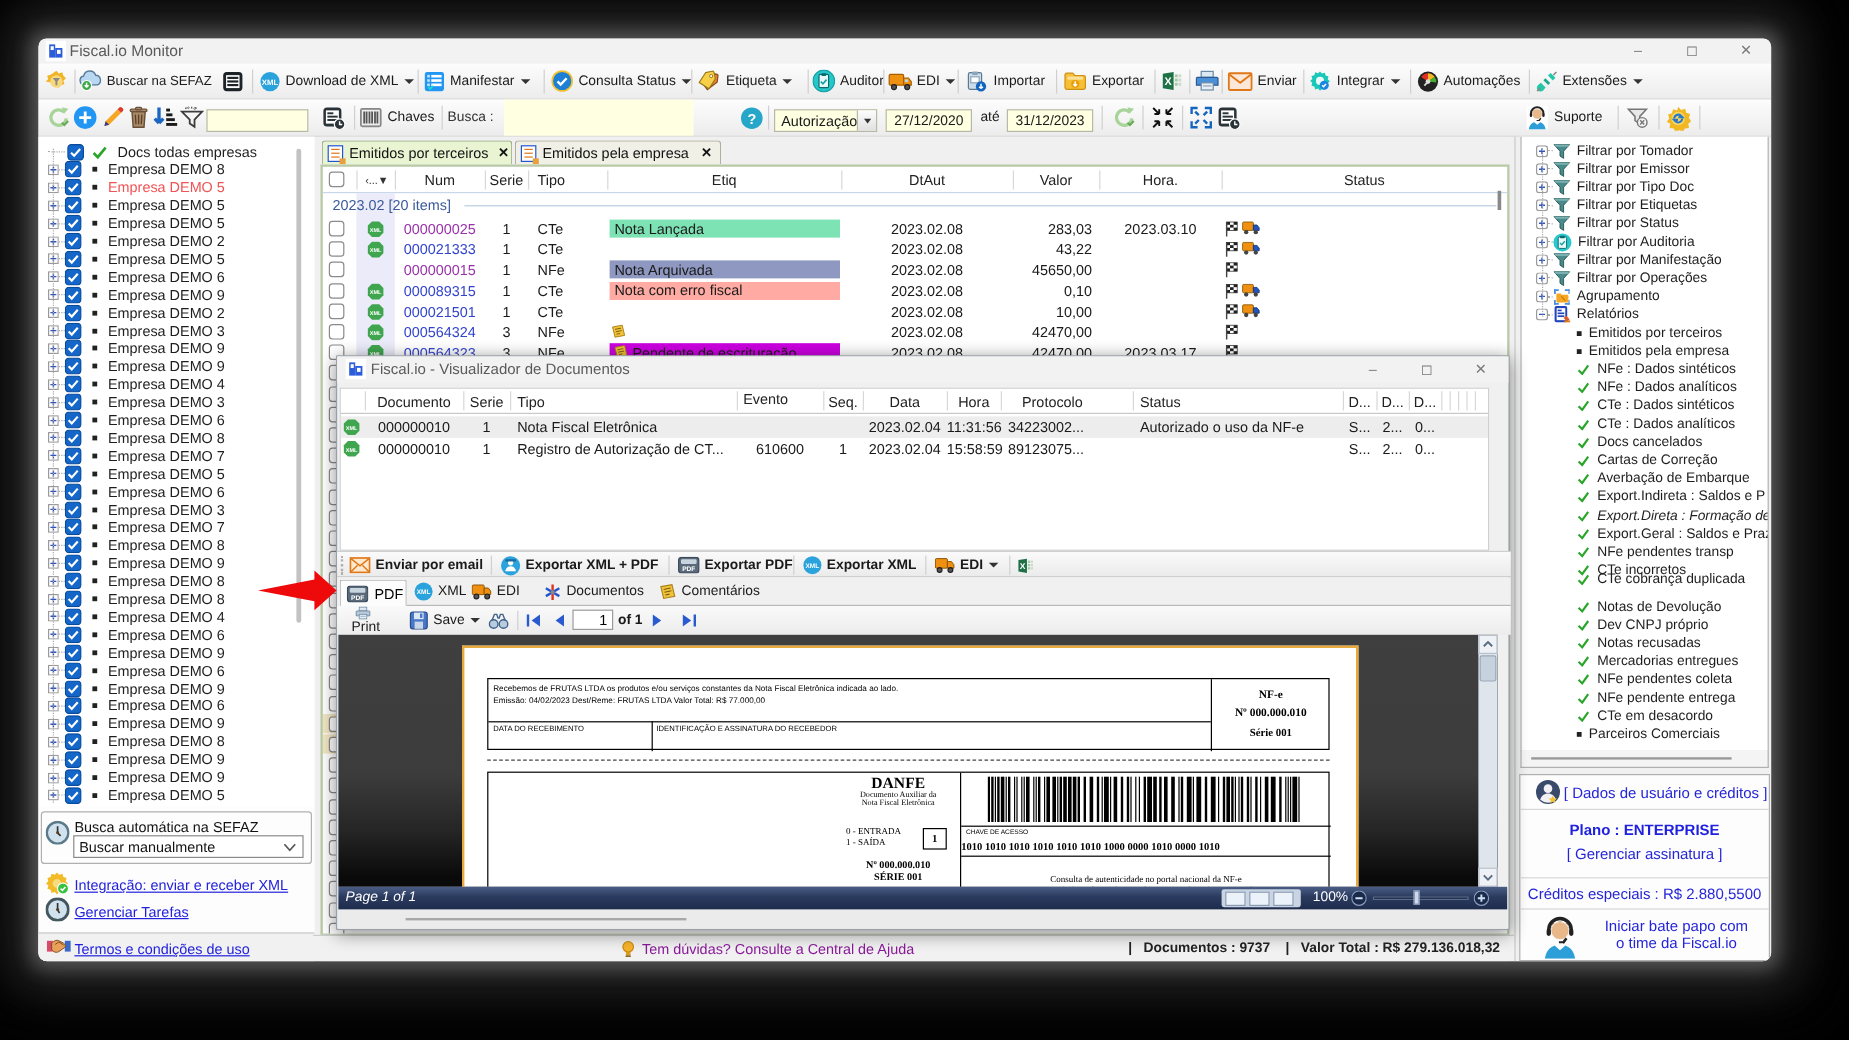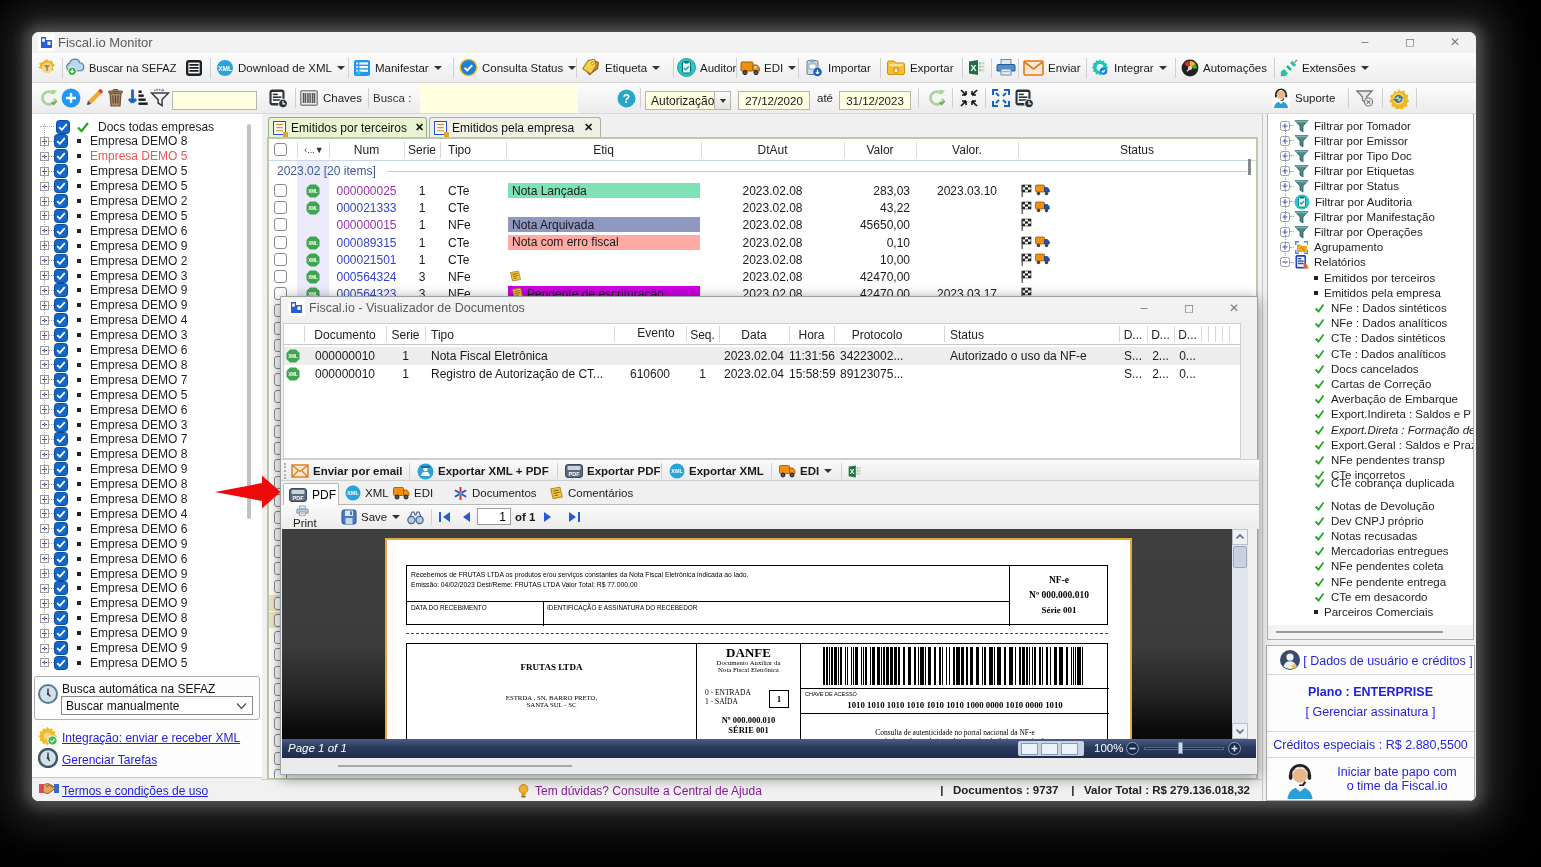--- a/index.html
+++ b/index.html
@@ -930,21 +930,21 @@
     <div id="gridinner" style="position:absolute; left:2px; top:25px; width:987px; height:639px; overflow:hidden;">
       <div style="position:absolute; left:0; top:0; width:987px; height:22px; background:#fff; border-bottom:1px solid #c8d8e8;"></div>
       <div class="cb" style="top:4px;"></div>
       <div class="gh" style="left:30px; width:30px; color:#333; font-size:9px;">‹...▼</div>
       <div class="gh" style="left:60px; width:75px; justify-content:center; ">Num</div>
       <div class="gh" style="left:135px; width:36px; justify-content:center; ">Serie</div>
       <div class="gh" style="left:171px; width:66px; justify-content:flex-start; padding-left:8px;">Tipo</div>
       <div class="gh" style="left:237px; width:195px; justify-content:center; ">Etiq</div>
       <div class="gh" style="left:432px; width:143px; justify-content:center; ">DtAut</div>
       <div class="gh" style="left:575px; width:72px; justify-content:center; ">Valor</div>
-      <div class="gh" style="left:647px; width:102px; justify-content:center; ">Valor.</div>
+      <div class="gh" style="left:647px; width:102px; justify-content:center; ">Hora.</div>
       <div class="gh" style="left:749px; width:238px; justify-content:center; ">Status</div>
       <div class="gcol" style="left:28px;"></div>
       <div class="gcol" style="left:60px;"></div>
       <div class="gcol" style="left:135px;"></div>
       <div class="gcol" style="left:171px;"></div>
       <div class="gcol" style="left:237px;"></div>
       <div class="gcol" style="left:432px;"></div>
       <div class="gcol" style="left:575px;"></div>
       <div class="gcol" style="left:647px;"></div>
       <div class="gcol" style="left:749px;"></div>
@@ -1580,21 +1580,21 @@
       <div style="position:absolute; left:28px; top:4px; font-size:12.5px; color:#5a5a5a;">Fiscal.io - Visualizador de Documentos</div>
       <div class="winbtn" style="left:848px; top:1px;">–</div>
       <div class="winbtn" style="left:893px; top:1px;">◻</div>
       <div class="winbtn" style="left:938px; top:1px;">✕</div>
     </div>
     <div style="position:absolute; left:2px; top:26px; width:958px; height:136px; background:#fff; border:1px solid #d0d0d0;">
       <div style="position:absolute; left:0; top:0; width:100%; height:21px; border-bottom:1px solid #c8c8c8;">
           <div class="gh" style="left:20px; width:82px; justify-content:center;  height:21px;">Documento</div>
           <div class="gh" style="left:102px; width:39px; justify-content:center;  height:21px;">Serie</div>
           <div class="gh" style="left:141px; width:189px; justify-content:flex-start; padding-left:6px; height:21px;">Tipo</div>
-          <div class="gh" style="left:336px; width:72px; justify-content:center;  height:17px;">Evento</div>
+          <div class="gh" style="left:318px; width:72px; justify-content:center;  height:17px;">Evento</div>
           <div class="gh" style="left:402px; width:33px; justify-content:center;  height:21px;">Seq.</div>
           <div class="gh" style="left:435px; width:70px; justify-content:center;  height:21px;">Data</div>
           <div class="gh" style="left:505px; width:45px; justify-content:center;  height:21px;">Hora</div>
           <div class="gh" style="left:538px; width:110px; justify-content:center;  height:21px;">Protocolo</div>
           <div class="gh" style="left:660px; width:175px; justify-content:flex-start; padding-left:6px; height:21px;">Status</div>
           <div class="gh" style="left:835px; width:28px; justify-content:center;  height:21px;">D...</div>
           <div class="gh" style="left:863px; width:27px; justify-content:center;  height:21px;">D...</div>
           <div class="gh" style="left:890px; width:27px; justify-content:center;  height:21px;">D...</div>
           <div class="gcol" style="left:20px; top:2px;"></div>
           <div class="gcol" style="left:102px; top:2px;"></div>
@@ -1818,24 +1818,20 @@
           <div style="position:absolute; left:4px; top:15px; font-size:6.8px; color:#000;">Emissão:  04/02/2023 Dest/Reme: FRUTAS LTDA Valor Total: R$ 77.000,00</div>
           <div style="position:absolute; left:0; top:35px; width:602px; height:1px; background:#000;"></div>
           <div style="position:absolute; left:4px; top:38px; font-size:6.4px; color:#000;">DATA DO RECEBIMENTO</div>
           <div style="position:absolute; left:136px; top:35px; width:1px; height:25px; background:#000;"></div>
           <div style="position:absolute; left:140px; top:38px; font-size:6.4px; color:#000;">IDENTIFICAÇÃO E ASSINATURA DO RECEBEDOR</div>
           <div style="position:absolute; left:602px; top:0; width:1px; height:60px; background:#000;"></div>
           <div style="position:absolute; left:602px; top:7px; width:100px; text-align:center; font-size:9.5px; line-height:15px; font-weight:bold; color:#000; font-family:'Liberation Serif',serif;">NF-e<br>Nº 000.000.010<br><span style="font-size:9px;">Série 001</span></div>
         </div>
         <div style="position:absolute; left:19px; top:93px; width:702px; height:2px; border-top:1.5px dashed #444;"></div>
         <div style="position:absolute; left:19px; top:103px; width:702px; height:107px; border:1px solid #000;">
-          <div style="position:absolute; left:0; top:0; width:290px; height:107px; border-right:1px solid #000;">
-            <div style="position:absolute; left:0; top:18px; width:100%; text-align:center; font-size:9px; font-weight:bold; color:#000; font-family:'Liberation Serif',serif;">FRUTAS LTDA</div>
-            <div style="position:absolute; left:0; top:50px; width:100%; text-align:center; font-size:6.8px; color:#000; font-family:'Liberation Serif',serif;">ESTRDA , SN, BARRO PRETO,<br>SANTA SUL - SC</div>
-          </div>
           <div style="position:absolute; left:290px; top:0; width:104px; height:107px; border-right:1px solid #000;">
             <div style="position:absolute; left:0; top:1px; width:100%; text-align:center; font-size:13px; font-weight:bold; color:#000; font-family:'Liberation Serif',serif;">DANFE</div>
             <div style="position:absolute; left:0; top:15px; width:100%; text-align:center; font-size:6.8px; color:#000; font-family:'Liberation Serif',serif;">Documento Auxiliar da<br>Nota Fiscal Eletrônica</div>
             <div style="position:absolute; left:8px; top:44px; font-size:7.5px; color:#000; font-family:'Liberation Serif',serif;">0 - ENTRADA<br>1 - SAÍDA</div>
             <div style="position:absolute; left:72px; top:46px; width:20px; height:18px; border:1.5px solid #000; text-align:center; font-size:9px; font-weight:bold; line-height:17px; font-family:'Liberation Serif',serif;">1</div>
             <div style="position:absolute; left:0; top:71px; width:100%; text-align:center; font-size:8.5px; font-weight:bold; color:#000; font-family:'Liberation Serif',serif;">Nº 000.000.010<br>SÉRIE 001</div>
           </div>
           <div style="position:absolute; left:394px; top:0; width:308px; height:107px;">
             <div style="position:absolute; left:22px; top:3px;">
                 <svg width="262" height="38" viewBox="0 0 262 38">
@@ -1904,21 +1900,21 @@
                   <rect x="243" y="0" width="2" height="38" fill="#000"></rect>
                   <rect x="248" y="0" width="1" height="38" fill="#000"></rect>
                   <rect x="250" y="0" width="1" height="38" fill="#000"></rect>
                   <rect x="252" y="0" width="1" height="38" fill="#000"></rect>
                   <rect x="254" y="0" width="4" height="38" fill="#000"></rect>
                   <rect x="259" y="0" width="1" height="38" fill="#000"></rect>
                 </svg>
               </div>
             <div style="position:absolute; left:0; top:44px; width:100%; height:1px; background:#000;"></div>
             <div style="position:absolute; left:4px; top:47px; font-size:5.5px; color:#000;">CHAVE DE ACESSO</div>
-            <div style="position:absolute; left:0px; top:56px; width:100%; text-align:center; font-size:8.8px; font-weight:bold; color:#000; font-family:'Liberation Serif',serif;">1010 1010 1010 1010 1010 1010 1000 0000 1010 0000 1010</div>
+            <div style="position:absolute; left:0px; top:56px; width:100%; text-align:left; font-size:8.8px; font-weight:bold; color:#000; font-family:'Liberation Serif',serif;">1010 1010 1010 1010 1010 1010 1000 0000 1010 0000 1010</div>
             <div style="position:absolute; left:0; top:69px; width:100%; height:1px; background:#000;"></div>
             <div style="position:absolute; left:0; top:84px; width:100%; text-align:center; font-size:7.5px; color:#000; font-family:'Liberation Serif',serif;">Consulta de autenticidade no portal nacional da NF-e<br>www.nfe.fazenda.gov.br/portal ou no site da Sefaz autorizada</div>
           </div>
         </div>
       </div>
       <div style="position:absolute; right:0; top:0; width:16px; height:210px; background:#dfe5ec;">
         <div style="position:absolute; left:0; top:0; width:16px; height:16px; background:#eef2f6; border:1px solid #b8c0cc; text-align:center;">
             <svg width="14" height="14" viewBox="0 0 14 14">
               <path d="M3.5 8.5L7 5l3.5 3.5" stroke="#5a6a80" stroke-width="1.6" fill="none"></path>
             </svg>

